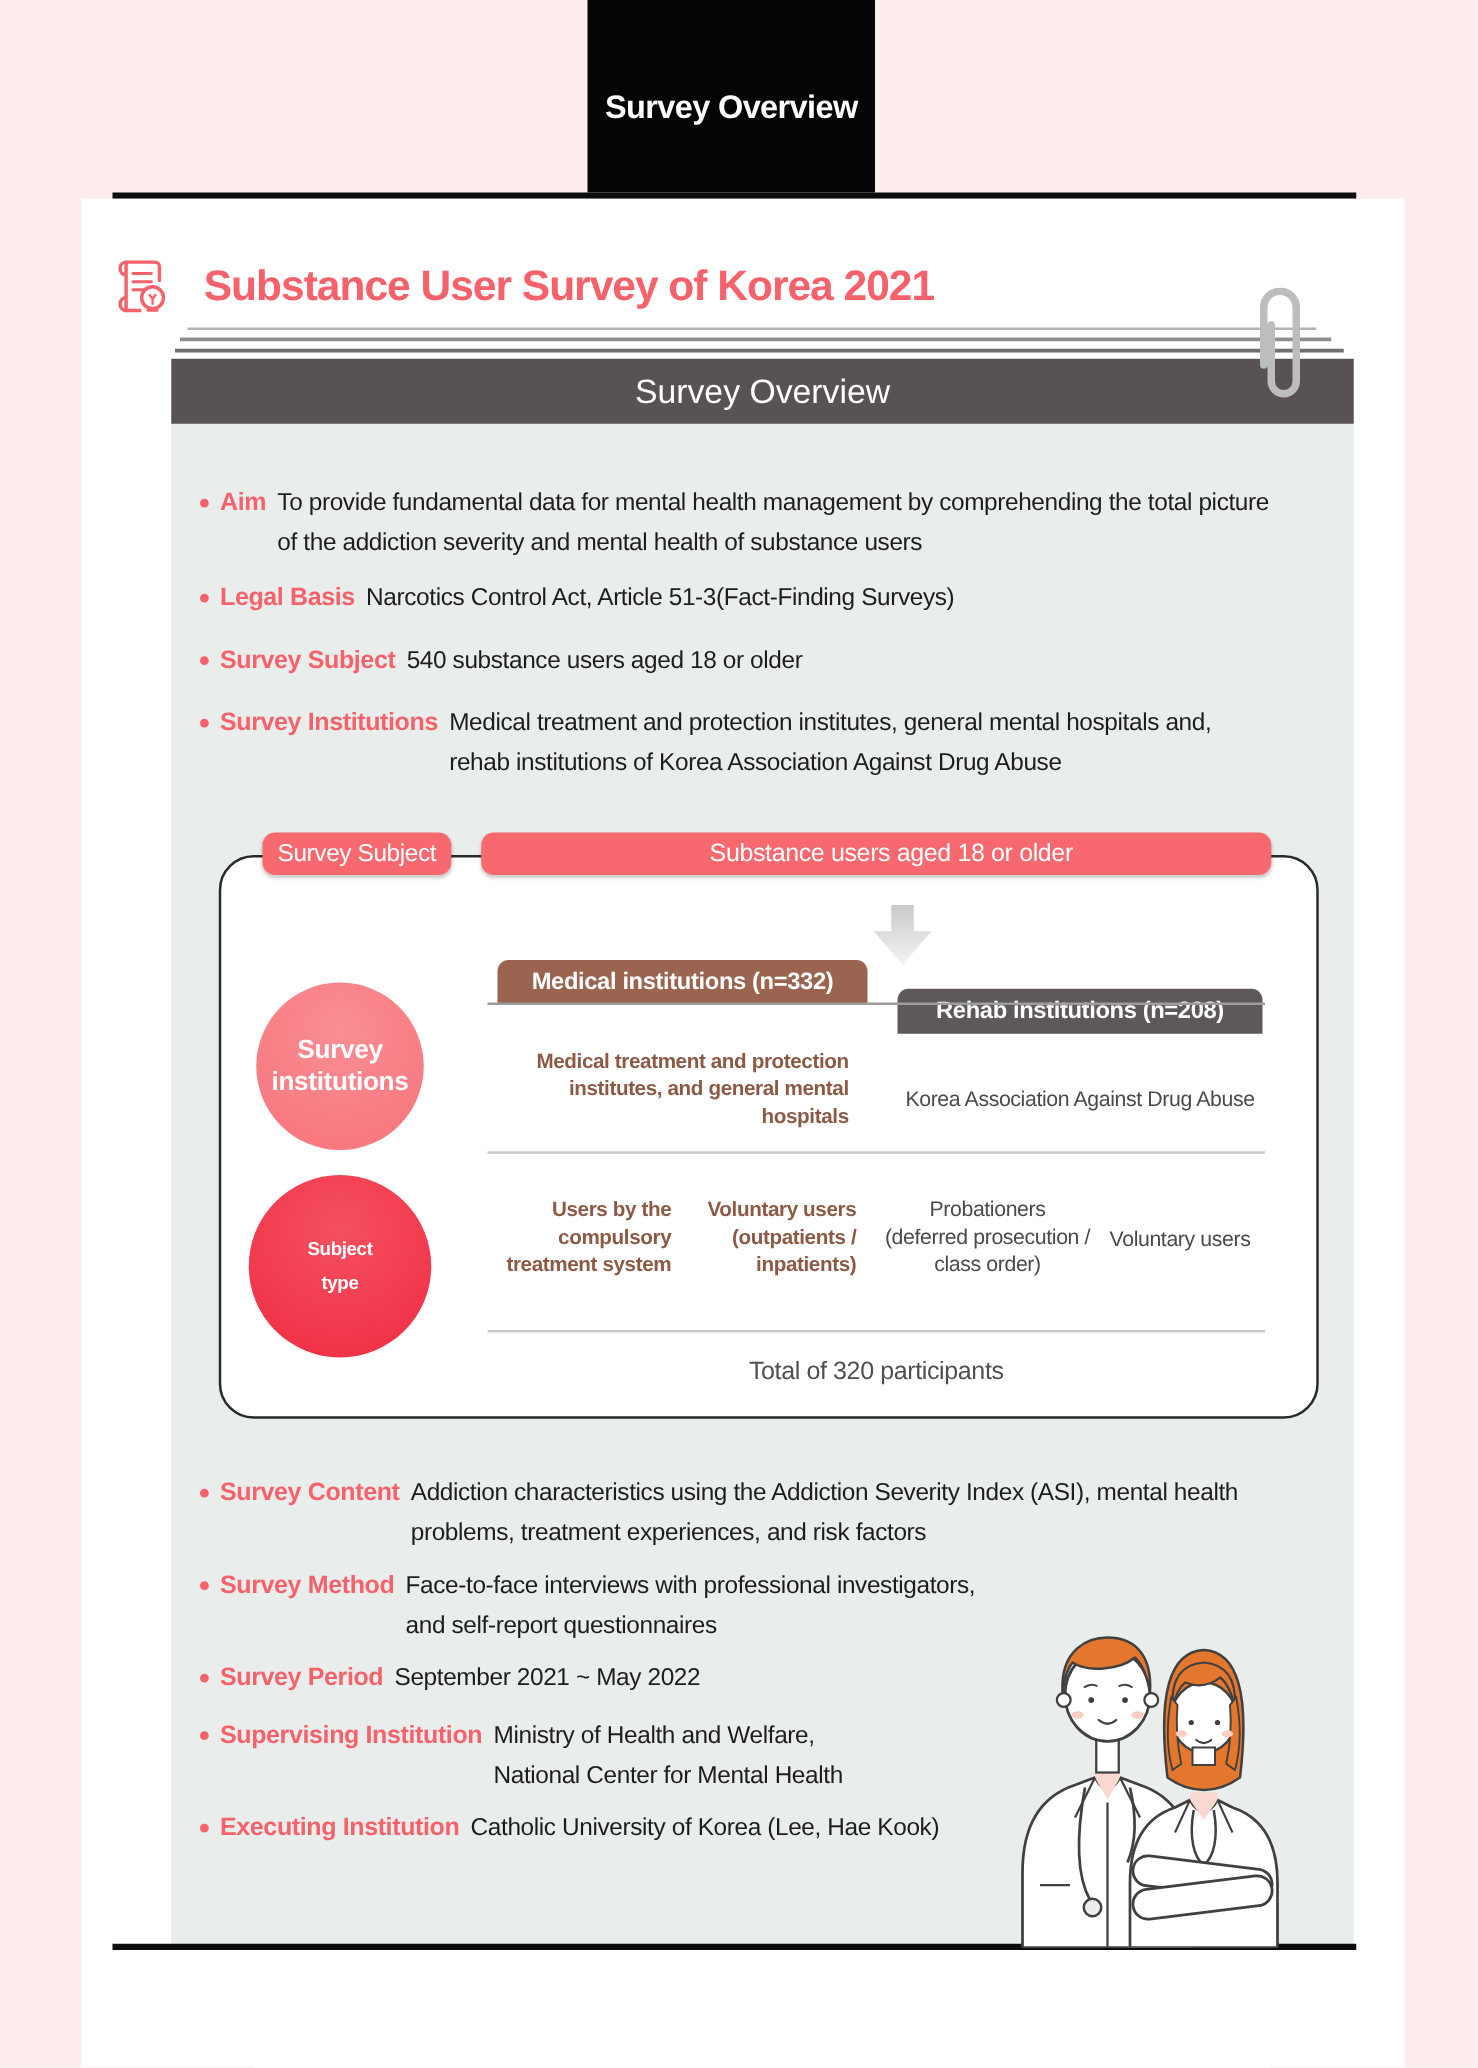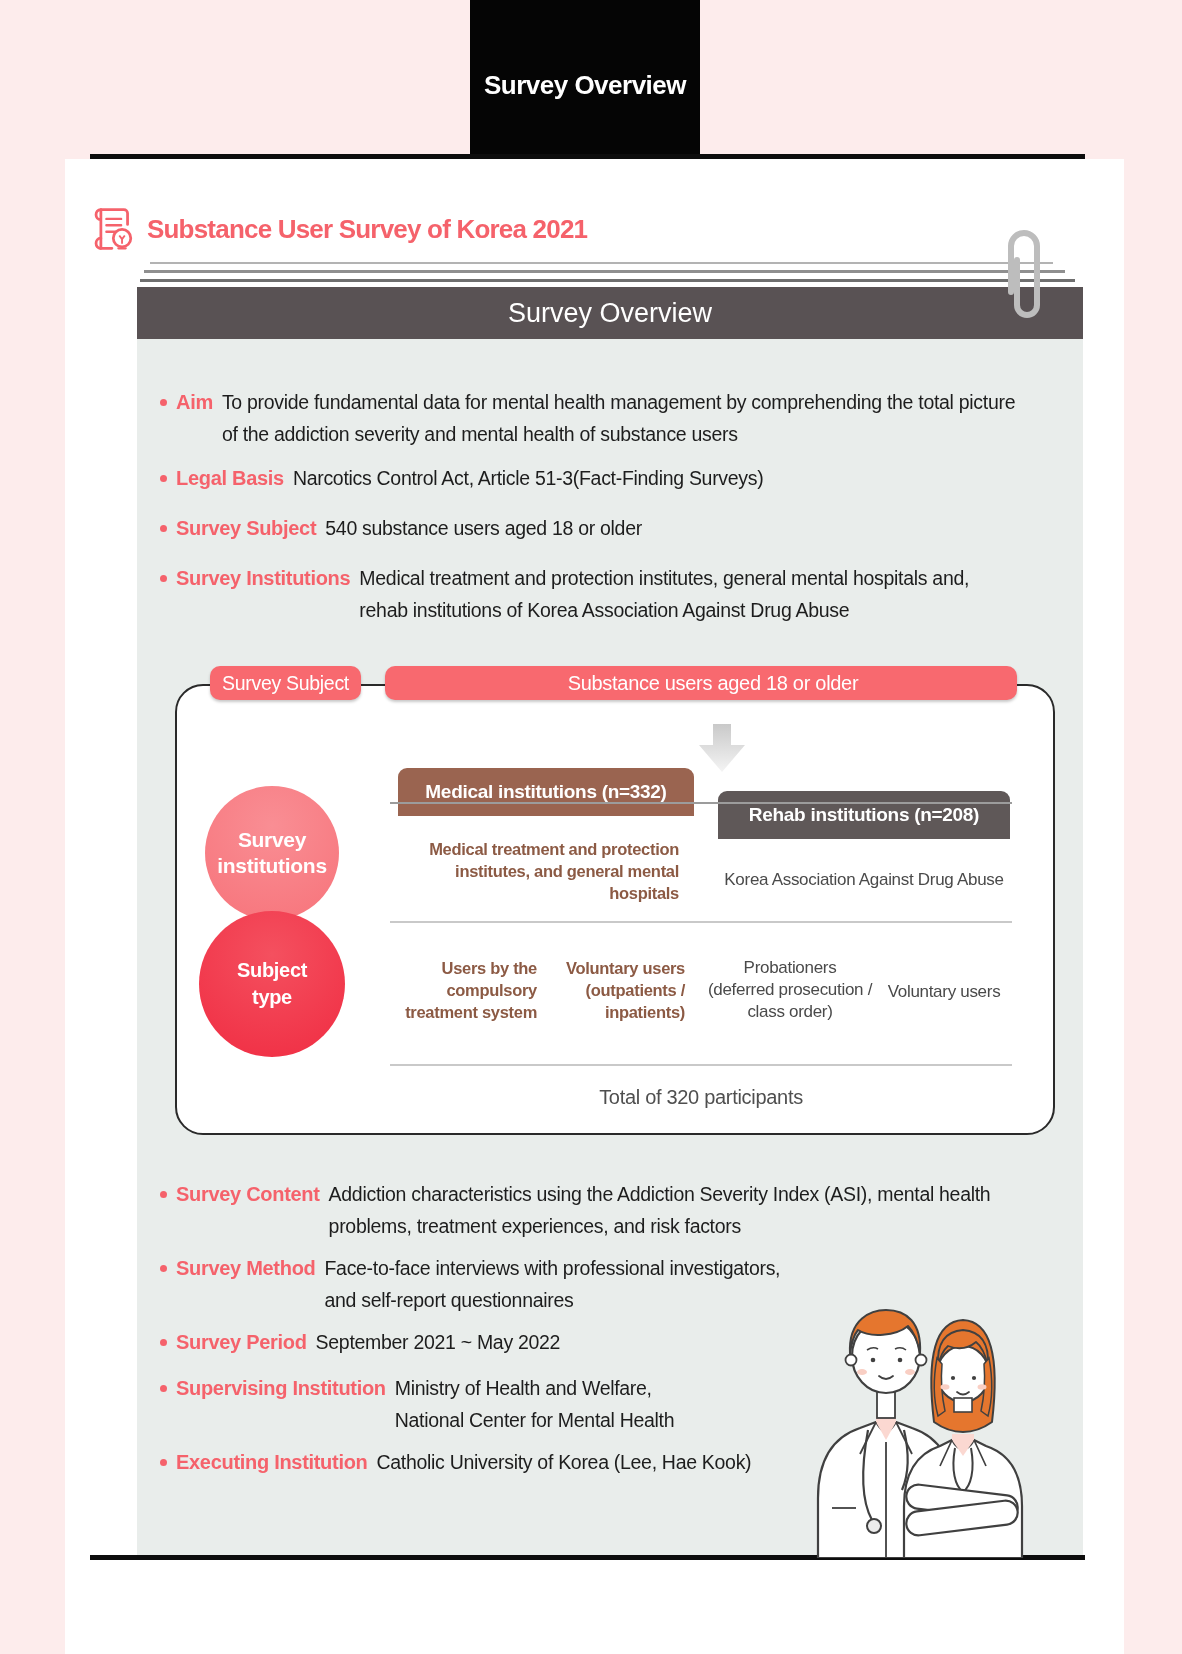--- a/index.html
+++ b/index.html
@@ -23,21 +23,21 @@
           display:flex;align-items:center;justify-content:center;padding-top:16px;}
   .banner span{color:#fff;font-size:26px;font-weight:bold;letter-spacing:-0.5px;}
 
   .hline{position:absolute;background:#0d0d0d;}
   .hline.top{left:90px;top:154px;width:995px;height:5px;}
   .hline.bottom{left:90px;top:1555px;width:995px;height:5px;}
 
   .sheet{position:absolute;left:65px;top:159px;width:1059px;height:1495px;background:#ffffff;}
 
   .doc-title-row{position:absolute;left:88px;top:204px;height:50px;display:flex;align-items:center;gap:13px;}
-  .doc-title-row h1{margin:0;font-size:26px;font-weight:bold;color:var(--accent);letter-spacing:-0.8px;}
+  .doc-title-row h1{margin:16px;font-size:34px;font-weight:bold;color:var(--accent);letter-spacing:-0.8px;}
 
   .paper-line{position:absolute;}
   .paper-line.l1{left:150px;top:262px;width:903px;height:2px;background:#b3b3b3;}
   .paper-line.l2{left:144px;top:270px;width:921px;height:3px;background:#8f8f8f;}
   .paper-line.l3{left:140px;top:279px;width:935px;height:3px;background:#6f6f6f;}
 
   .paperclip{position:absolute;left:1004px;top:230px;z-index:6;}
 
   .section-bar{position:absolute;left:137px;top:287px;width:946px;height:52px;background:var(--header-gray);
                display:flex;align-items:center;justify-content:center;z-index:5;}
@@ -54,33 +54,33 @@
   
   .dg-container{position:absolute;left:175px;top:684px;width:880px;height:451px;background:#fff;
                 border:2px solid #2a2a2a;border-radius:28px;}
   .dg-chip{position:absolute;left:210px;top:666px;width:151px;height:34px;background:var(--chip-pink);
            border-radius:10px;color:#fff;font-size:19.5px;display:flex;align-items:center;justify-content:center;
            box-shadow:0 2px 3px rgba(0,0,0,.22);z-index:2;}
   .dg-bar{position:absolute;left:385px;top:666px;width:632px;height:34px;background:var(--chip-pink);
           border-radius:10px;color:#fff;font-size:20px;display:flex;align-items:center;justify-content:center;
           box-shadow:0 2px 3px rgba(0,0,0,.22);z-index:2;padding-left:24px;}
   .dg-arrow{position:absolute;left:699px;top:724px;z-index:2;}
-  .dg-colhead{position:absolute;top:768px;height:48px;color:#fff;font-size:19px;font-weight:bold;
+  .dg-colhead{position:absolute;top:768px;height:36px;color:#fff;font-size:19px;font-weight:bold;
               display:flex;align-items:center;justify-content:center;border-radius:9px 9px 0 0;z-index:2;}
   .dg-colhead.medical{left:398px;width:296px;background:var(--brown);}
   .dg-colhead.rehab{left:718px;width:292px;background:var(--dark-gray-bar);margin-top:23px;}
   .dg-rule{position:absolute;left:390px;width:622px;z-index:2;}
   .dg-rule.r1{top:802px;height:2px;background:#9c9c9c;}
   .dg-rule.r2{top:921px;height:2px;background:#c9c9c9;}
   .dg-rule.r3{top:1064px;height:2px;background:#c9c9c9;}
   .dg-circle{position:absolute;border-radius:50%;color:#fff;font-weight:bold;text-align:center;
              display:flex;align-items:center;justify-content:center;white-space:pre-line;z-index:3;}
   .dg-circle.pink{left:205px;top:786px;width:134px;height:134px;font-size:21px;line-height:26px;
                   background:radial-gradient(circle at 50% 30%,#f98e94,#f7737a);}
-  .dg-circle.red{left:199px;top:911px;width:146px;height:146px;font-size:20px;line-height:27px;
+  .dg-circle.red{left:199px;top:940px;width:146px;height:146px;font-size:15px;line-height:27px;
                  background:radial-gradient(circle at 50% 30%,#f4505f,#f02c42);}
   .dg-text{position:absolute;text-align:center;white-space:pre-line;z-index:2;}
   .dg-text.brown{color:var(--brown-text);font-weight:bold;font-size:16.5px;line-height:22px;text-align:right;}
   .dg-text.gray{color:#4a4a4a;font-size:17px;line-height:22px;}
   .dg-text.med-inst{left:395px;top:838px;width:284px;}
   .dg-text.rehab-inst{left:712px;top:849px;width:304px;margin-top:20px;}
   .dg-text.t1{left:397px;top:957px;width:140px;}
   .dg-text.t2{left:545px;top:957px;width:140px;}
   .dg-text.t3{left:705px;top:957px;width:170px;}
   .dg-text.t4{left:874px;top:981px;width:140px;}

